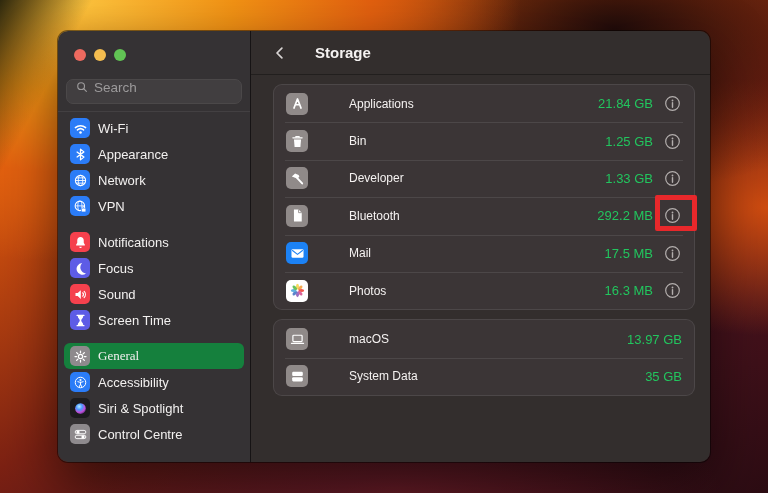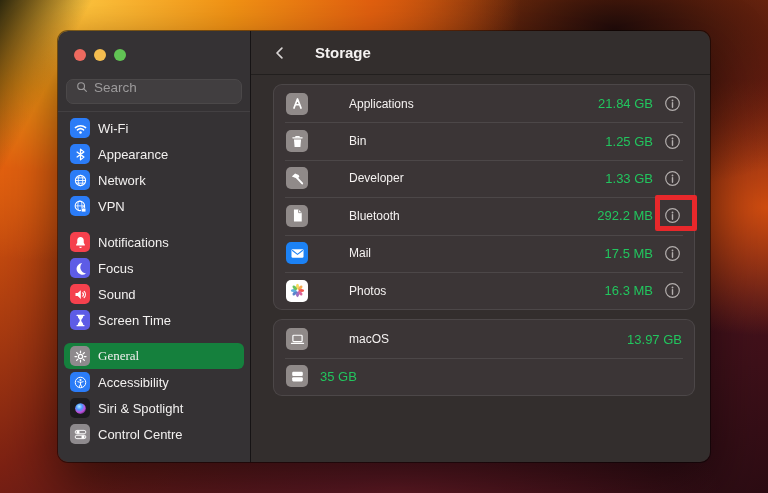--- a/index.html
+++ b/index.html
@@ -381,20 +381,21 @@
               <span class="r-label">macOS</span>
               <span class="r-size">13.97 GB</span>
             </div>
             <div class="row">
               <span class="app-icon" style="background: rgb(144, 138, 137);">
                 <svg viewBox="0 0 24 24">
                   <rect x="4.5" y="5.4" width="15" height="6" rx="1.6" fill="#fff"></rect>
                   <rect x="4.5" y="12.9" width="15" height="6" rx="1.6" fill="#fff"></rect>
                 </svg>
               </span>
+              <span class="r-label">System Data</span>
               <span class="r-size">35 GB</span>
             </div>
           </div>
         </div>
     </main>
 
   </div>
   <div class="highlight-box" style="border-color: rgb(232, 40, 43);"></div>
 </div>
 

